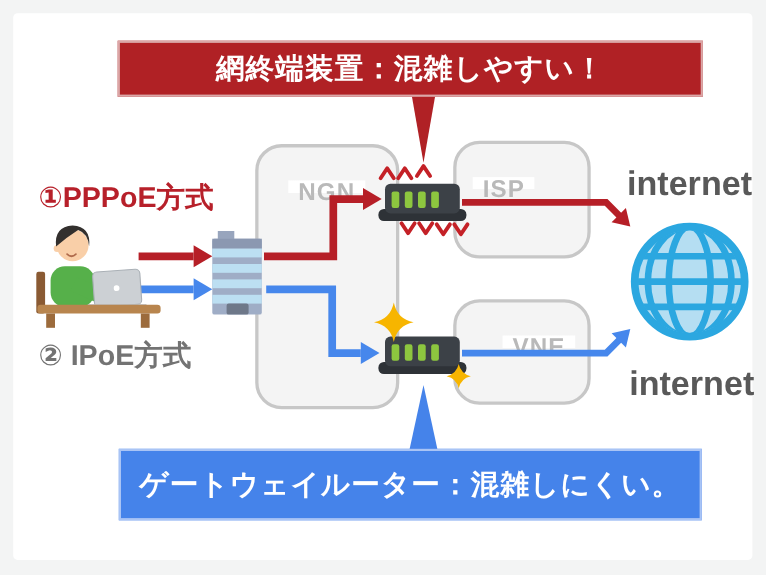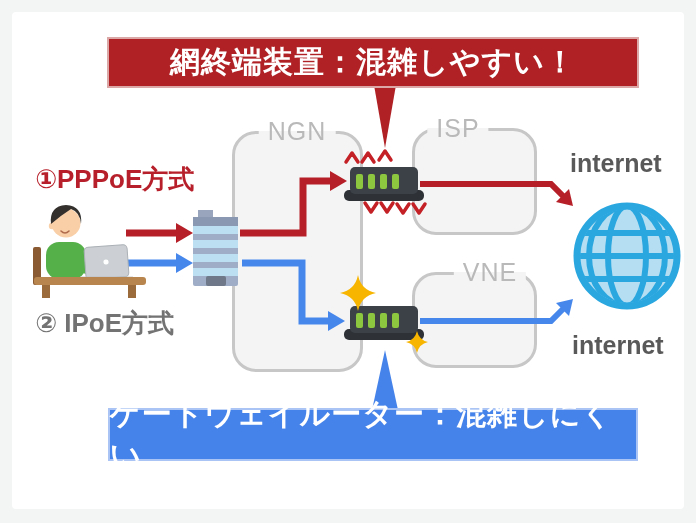--- a/index.html
+++ b/index.html
@@ -17,50 +17,51 @@
   .zone{
     position:absolute;box-sizing:border-box;
     border:3px solid #c7c7c7;border-radius:24px;background:#f4f4f4;
     z-index:1;
   }
   .zone-ngn{left:232px;top:131px;width:131px;height:241px;}
   .zone-isp{left:412px;top:128px;width:125px;height:107px;}
   .zone-vne{left:412px;top:272px;width:125px;height:96px;}
   .zone-label{
     position:absolute;transform:translate(-50%,-50%);
-    font-size:25px;font-weight:normal;color:#b9b9b9;letter-spacing:1px;
+    font-size:22px;font-weight:bold;color:#b9b9b9;letter-spacing:1px;
     padding:0 9px;z-index:2;line-height:1;
     background:linear-gradient(180deg,#ffffff 0 50%,#f4f4f4 50% 100%);
+    margin-top:44px;
   }
   .zone-label-ngn{left:297px;top:131px;}
   .zone-label-isp{left:458px;top:128px;}
   .zone-label-vne{left:490px;top:272px;}
   
   .banner{
     position:absolute;z-index:4;box-sizing:border-box;
     display:flex;align-items:center;justify-content:center;
-    color:#ffffff;font-weight:bold;font-size:30px;letter-spacing:1px;
+    color:#ffffff;font-weight:bold;font-size:26px;letter-spacing:1px;
   }
   .banner-top{
     left:107px;top:37px;width:532px;height:51px;
     background:#b02125;border:2px solid #dba7a7;
   }
   .banner-bottom{
-    left:108px;top:408px;width:530px;height:53px;
+    left:108px;top:408px;width:530px;height:65px;
     background:#4583ea;border:2px solid #a9c4f5;
   }
   
   .method-label{
     position:absolute;z-index:4;font-weight:bold;font-size:26px;line-height:1;white-space:nowrap;
   }
   .method-pppoe{left:35px;top:166px;color:#b7202a;}
   .method-ipoe{left:35px;top:310px;color:#737373;}
   
   .internet-label{
-    position:absolute;z-index:4;font-weight:bold;font-size:25px;color:#595959;line-height:1;
+    position:absolute;z-index:4;font-weight:bold;font-size:31px;color:#595959;line-height:1;
   }
   .internet-top{left:570px;top:151px;}
   .internet-bottom{left:572px;top:333px;}
   
   .gfx{position:absolute;left:0;top:0;z-index:3;pointer-events:none;}
 </style>
 </head>
 <body>
 
 <div class="panel"></div>

